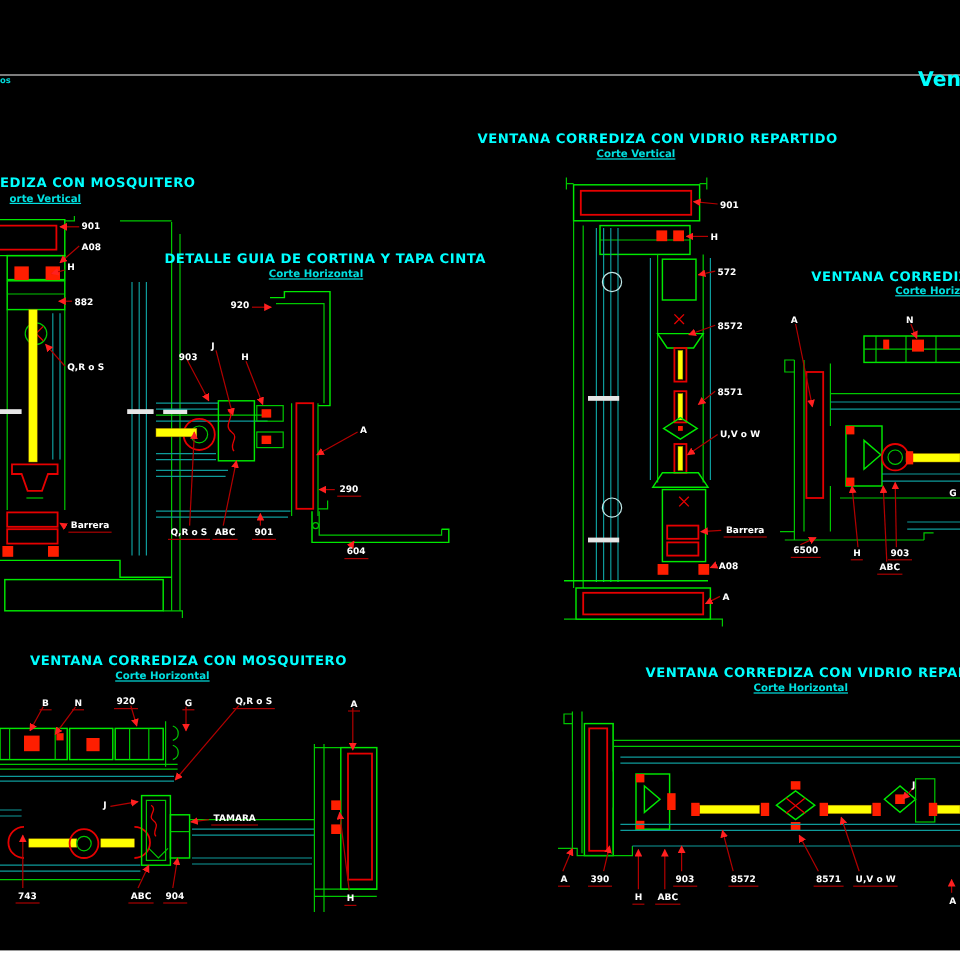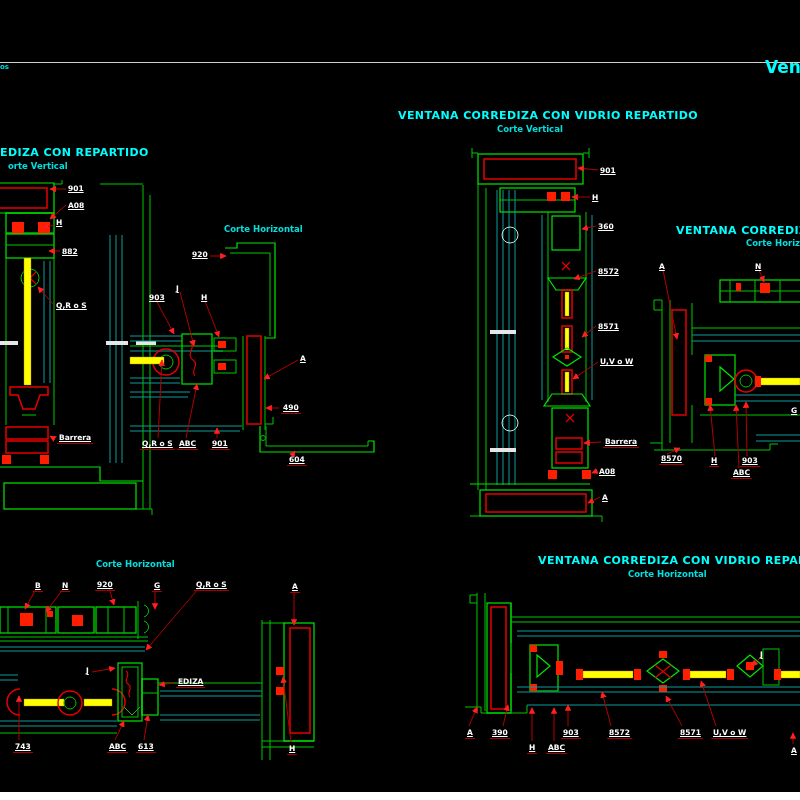--- a/index.html
+++ b/index.html
@@ -1,23 +1,23 @@
 <!DOCTYPE html>
 <html><head>
 <meta charset="utf-8">
 <style>
   html,body{margin:0;padding:0;background:#222;}
   #canvas{position:relative;width:800px;height:800px;background:#000;overflow:hidden;
           font-family:"DejaVu Sans",sans-serif;}
   .ttl{position:absolute;color:#00ffff;font:bold 11px "DejaVu Sans",sans-serif;
        white-space:nowrap;letter-spacing:.4px;z-index:6;}
   .sub{position:absolute;color:#00e0e0;font:bold 8.5px "DejaVu Sans",sans-serif;
-       white-space:nowrap;z-index:6;}
+       white-space:nowrap;z-index:6;text-decoration:underline;}
   .lbl{position:absolute;color:#ffffff;font:bold 7.5px "DejaVu Sans",sans-serif;
-       white-space:nowrap;z-index:7;line-height:9px;text-decoration:underline;}
+       white-space:nowrap;z-index:7;line-height:9px;}
   .un{border-bottom:1px solid #a80000;padding:0 2px 1px 2px;}
   .big{position:absolute;color:#00ffff;font:bold 17px "DejaVu Sans",sans-serif;white-space:nowrap;}
   .tiny{position:absolute;color:#00d9d9;font:bold 7px "DejaVu Sans",sans-serif;white-space:nowrap;}
   .hline{position:absolute;left:0;top:62px;width:800px;height:1px;background:#cfcfcf;}
   .wstrip{position:absolute;left:0;top:792px;width:800px;height:8px;background:#ffffff;}
   svg.dwg{position:absolute;overflow:visible;z-index:2;}
   .g{stroke:#00e800;fill:none;stroke-width:1.2;}
   .g2{stroke:#00c800;fill:none;stroke-width:1;}
   .r{stroke:#e60000;fill:none;stroke-width:1.5;}
   .rx{stroke:#e60000;fill:none;stroke-width:1.1;}
@@ -39,27 +39,29 @@
         <path d="M0,0 L10,5 L0,10 z" fill="#ff2020"></path>
       </marker>
     </defs>
   </svg>
 
   <div class="hline"></div>
   <span class="tiny" style="left:0;top:63px">os</span>
   <span class="big" style="left:765px;top:57px">Ven</span>
   <div class="wstrip"></div>
 
-  <span class="ttl" style="left:0;top:146px">EDIZA CON REPARTIDO</span>
+  <span class="ttl" style="left:0;top:146px">EDIZA CON MOSQUITERO</span>
   <span class="sub" style="left:8px;top:161px">orte Vertical</span>
+  <span class="ttl" style="left:137px;top:209px">DETALLE GUIA DE CORTINA Y TAPA CINTA</span>
   <span class="sub" style="left:224px;top:224px">Corte Horizontal</span>
   <span class="ttl" style="left:398px;top:109px">VENTANA CORREDIZA CON VIDRIO REPARTIDO</span>
   <span class="sub" style="left:497px;top:124px">Corte Vertical</span>
   <span class="ttl" style="left:676px;top:224px">VENTANA CORREDIZA CO</span>
   <span class="sub" style="left:746px;top:238px">Corte Horizo</span>
+  <span class="ttl" style="left:25px;top:544px">VENTANA CORREDIZA CON MOSQUITERO</span>
   <span class="sub" style="left:96px;top:559px">Corte Horizontal</span>
   <span class="ttl" style="left:538px;top:554px">VENTANA CORREDIZA CON VIDRIO REPARTIDO</span>
   <span class="sub" style="left:628px;top:569px">Corte Horizontal</span>
 
   <svg class="dwg" style="left:0;top:175px" width="170" height="350">
     <path class="g" d="M0,8 H54 V38 H0"></path>
     <path class="r" d="M0,13 H47 V33 H0"></path>
     <path class="g2" d="M54,9 h8 v-4 M100,9 H143"></path>
     <rect class="g" x="6" y="38" width="48" height="20"></rect>
     <rect class="rf" x="12" y="47" width="12" height="12"></rect>
@@ -128,21 +130,21 @@
     <line class="ld" x1="28" y1="198" x2="32" y2="120"></line>
     <line class="ld" x1="56" y1="198" x2="67" y2="144"></line>
     <line class="ld" x1="87" y1="198" x2="87" y2="188"></line>
     <line class="ld" x1="163" y1="214" x2="165" y2="211"></line>
   </svg>
   <span class="lbl" style="left:192px;top:250px">920</span>
   <span class="lbl" style="left:149px;top:293px">903</span>
   <span class="lbl" style="left:176px;top:284px">J</span>
   <span class="lbl" style="left:201px;top:293px">H</span>
   <span class="lbl" style="left:300px;top:354px">A</span>
-  <span class="lbl un" style="left:281px;top:403px">490</span>
+  <span class="lbl un" style="left:281px;top:403px">290</span>
   <span class="lbl un" style="left:140px;top:439px">Q,R o S</span>
   <span class="lbl un" style="left:177px;top:439px">ABC</span>
   <span class="lbl un" style="left:210px;top:439px">901</span>
   <span class="lbl un" style="left:287px;top:455px">604</span>
 
   <svg class="dwg" style="left:440px;top:140px" width="200" height="390">
     <rect class="g" x="38" y="14" width="105" height="30"></rect>
     <path class="g2" d="M32,8 v10 M32,13 h6 M149,8 v10 M143,13 h6"></path>
     <rect class="r" x="44" y="19" width="92" height="20"></rect>
     <rect class="g" x="60" y="48" width="75" height="24"></rect>
@@ -184,21 +186,21 @@
     <line class="ld" x1="156" y1="86" x2="142" y2="89"></line>
     <line class="ld" x1="156" y1="131" x2="134" y2="139"></line>
     <line class="ld" x1="156" y1="186" x2="142" y2="197"></line>
     <line class="ld" x1="158" y1="222" x2="133" y2="239"></line>
     <line class="ld" x1="161" y1="302" x2="144" y2="303"></line>
     <line class="ld" x1="157" y1="331" x2="152" y2="333"></line>
     <line class="ld" x1="160" y1="357" x2="148" y2="363"></line>
   </svg>
   <span class="lbl" style="left:600px;top:166px">901</span>
   <span class="lbl" style="left:592px;top:193px">H</span>
-  <span class="lbl" style="left:598px;top:222px">360</span>
+  <span class="lbl" style="left:598px;top:222px">572</span>
   <span class="lbl" style="left:598px;top:267px">8572</span>
   <span class="lbl" style="left:598px;top:322px">8571</span>
   <span class="lbl" style="left:600px;top:357px">U,V o W</span>
   <span class="lbl un" style="left:603px;top:437px">Barrera</span>
   <span class="lbl" style="left:599px;top:467px">A08</span>
   <span class="lbl" style="left:602px;top:493px">A</span>
 
   <svg class="dwg" style="left:640px;top:255px" width="160" height="235">
     <rect class="g" x="80" y="25" width="85" height="22"></rect>
     <path class="g2" d="M80,36 h85 M90,25 v22 M115,25 v22 M140,25 v22"></path>
@@ -223,21 +225,21 @@
     <path class="g2" d="M14,195 H130 M10,188 h12 M130,195 v-6 h8"></path>
     <line class="ld" x1="23" y1="15" x2="37" y2="84"></line>
     <line class="ld" x1="119" y1="15" x2="124" y2="27"></line>
     <line class="ld" x1="27" y1="199" x2="40" y2="193"></line>
     <line class="ld" x1="75" y1="201" x2="70" y2="150"></line>
     <line class="ld" x1="107" y1="201" x2="106" y2="147"></line>
     <line class="ld" x1="99" y1="213" x2="96" y2="150"></line>
   </svg>
   <span class="lbl" style="left:659px;top:262px">A</span>
   <span class="lbl" style="left:755px;top:262px">N</span>
-  <span class="lbl un" style="left:659px;top:454px">8570</span>
+  <span class="lbl un" style="left:659px;top:454px">6500</span>
   <span class="lbl un" style="left:709px;top:456px">H</span>
   <span class="lbl un" style="left:740px;top:456px">903</span>
   <span class="lbl un" style="left:731px;top:468px">ABC</span>
   <span class="lbl" style="left:791px;top:406px">G</span>
 
   <svg class="dwg" style="left:0;top:575px" width="330" height="205">
     <rect class="g" x="0" y="32" width="56" height="26"></rect>
     <path class="g2" d="M8,32 v26 M46,32 v26"></path>
     <rect class="rf" x="20" y="38" width="13" height="13"></rect>
     <rect class="rf" x="47" y="36" width="6" height="6"></rect>
@@ -283,24 +285,24 @@
     <line class="ld" x1="144" y1="165" x2="148" y2="140"></line>
     <line class="ld" x1="291" y1="167" x2="283" y2="102"></line>
   </svg>
   <span class="lbl un" style="left:33px;top:581px">B</span>
   <span class="lbl un" style="left:60px;top:581px">N</span>
   <span class="lbl un" style="left:95px;top:580px">920</span>
   <span class="lbl un" style="left:152px;top:581px">G</span>
   <span class="lbl un" style="left:194px;top:580px">Q,R o S</span>
   <span class="lbl un" style="left:290px;top:582px">A</span>
   <span class="lbl" style="left:86px;top:666px">J</span>
-  <span class="lbl un" style="left:176px;top:677px">EDIZA</span>
+  <span class="lbl un" style="left:176px;top:677px">TAMARA</span>
   <span class="lbl un" style="left:13px;top:742px">743</span>
   <span class="lbl un" style="left:107px;top:742px">ABC</span>
-  <span class="lbl un" style="left:136px;top:742px">613</span>
+  <span class="lbl un" style="left:136px;top:742px">904</span>
   <span class="lbl un" style="left:287px;top:744px">H</span>
 
   <svg class="dwg" style="left:455px;top:585px" width="345" height="180">
     <path class="g2" d="M22,8 V126 M30,8 V126 M22,10 h-7 v8 h7"></path>
     <rect class="g" x="32" y="18" width="24" height="110"></rect>
     <rect class="r" x="36" y="22" width="15" height="102"></rect>
     <path class="g2" d="M56,18 V58 M56,88 V126"></path>
     <path class="g2" d="M10,122 h16 v6 h46 v-8"></path>
     <path class="t" d="M72,120 H345"></path>
     <path class="g2" d="M56,32 h289 M56,37 h289"></path>

